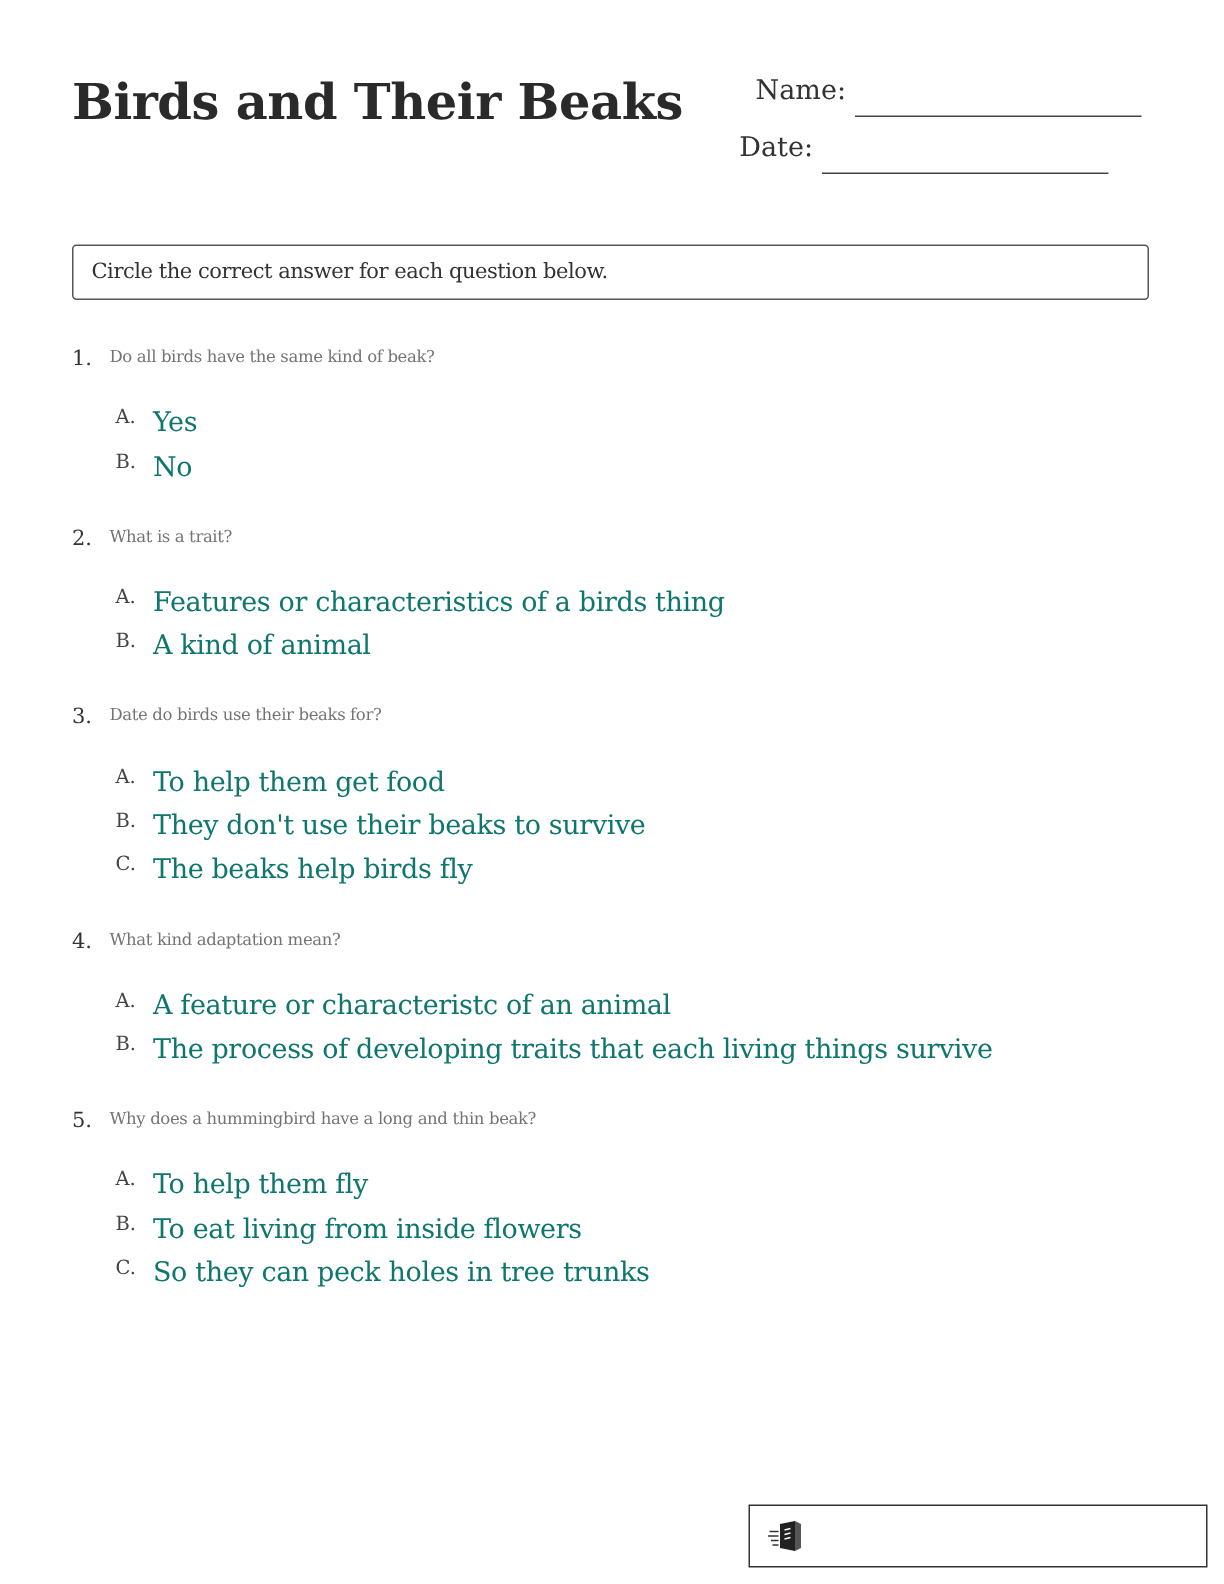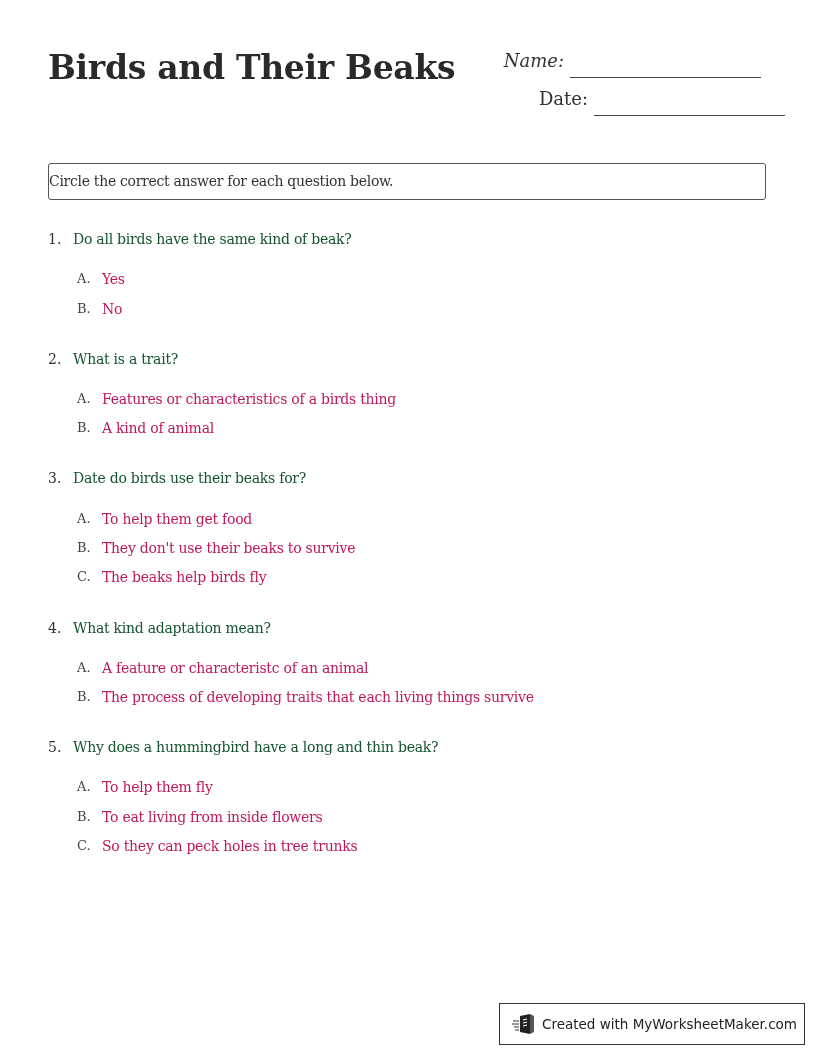--- a/index.html
+++ b/index.html
@@ -20,53 +20,53 @@
     line-height: 22px; padding-right: 6px;
   }
   .field-line {
     width: 191px; height: 0; border-bottom: 1.5px solid #444;
     margin-bottom: -6px;
   }
   .instructions {
     position: absolute; left: 48px; top: 163px;
     width: 718px; height: 37px; box-sizing: border-box;
     border: 1.3px solid #555; border-radius: 3px;
-    font-size: 14px; line-height: 35px; color: #333;
+    font-size: 14px; line-height: 35px; padding-left: 12px; color: #333;
     letter-spacing: -0.3px;
   }
   .question { position: absolute; left: 48px; }
   .q-num {
     position: absolute; left: 0; top: 0; font-size: 14px; color: #333;
   }
   .q-text {
-    position: absolute; left: 25px; top: 0; font-size: 14px; white-space: nowrap;
-    color: #14532d; letter-spacing: -0.25px;
+    position: absolute; left: 25px; top: 0; font-size: 11px; white-space: nowrap;
+    color: #737373; letter-spacing: -0.25px;
   }
   .option { position: absolute; left: 29px; white-space: nowrap; }
   .opt-letter { position: absolute; left: 0; font-size: 13px; color: #444; }
-  .opt-text { position: absolute; left: 25px; font-size: 14px; color: #be185d; letter-spacing: -0.25px; }
+  .opt-text { position: absolute; left: 25px; font-size: 18px; color: #0f766e; letter-spacing: -0.25px; }
   .footer-badge {
     position: absolute; left: 499px; top: 1003px; width: 306px; height: 42px;
     box-sizing: border-box; border: 1.3px solid #333;
     display: flex; align-items: center; padding-left: 12px;
     font-family: "DejaVu Sans", "Liberation Sans", sans-serif;
     font-size: 13.5px; color: #222;
   }
   .footer-badge .logo { width: 24px; height: 22px; margin-right: 6px; }
 </style>
 </head>
 <body>
 
 <h1 class="title">Birds and Their Beaks</h1>
 
-<div class="field-row" style="left:500px; top:50px;font-style:italic;">
+<div class="field-row" style="left:500px; top:50px;">
   <span class="field-label">Name:</span>
   <span class="field-line"></span>
 </div>
-<div class="field-row" style="left:524px; top:88px;">
+<div class="field-row" style="left:478px; top:88px;">
   <span class="field-label">Date:</span>
   <span class="field-line"></span>
 </div>
 
 <div class="instructions">Circle the correct answer for each question below.</div>
 
 <div class="question" style="top:231px;">
   <span class="q-num">1.</span>
   <span class="q-text">Do all birds have the same kind of beak?</span>
   <div class="option" style="top:40px;">
@@ -144,14 +144,13 @@
     <g stroke="#333" stroke-width="1" fill="none">
       <line x1="1" y1="8" x2="7" y2="8"></line>
       <line x1="0" y1="11" x2="7" y2="11"></line>
       <line x1="2" y1="14" x2="7" y2="14"></line>
       <line x1="3" y1="17" x2="7" y2="17"></line>
     </g>
     <path d="M8 3 L18 1 L18 21 L8 19 Z" fill="#222"></path>
     <path d="M18 1 L22 3 L22 19 L18 21 Z" fill="#555"></path>
     <path d="M11 7 L15 6 M11 10 L15 9 M11 13 L15 12" stroke="#fff" stroke-width="1.2"></path>
   </svg>
-  <span>Created with MyWorksheetMaker.com</span>
 </div>
 
 </body></html>

